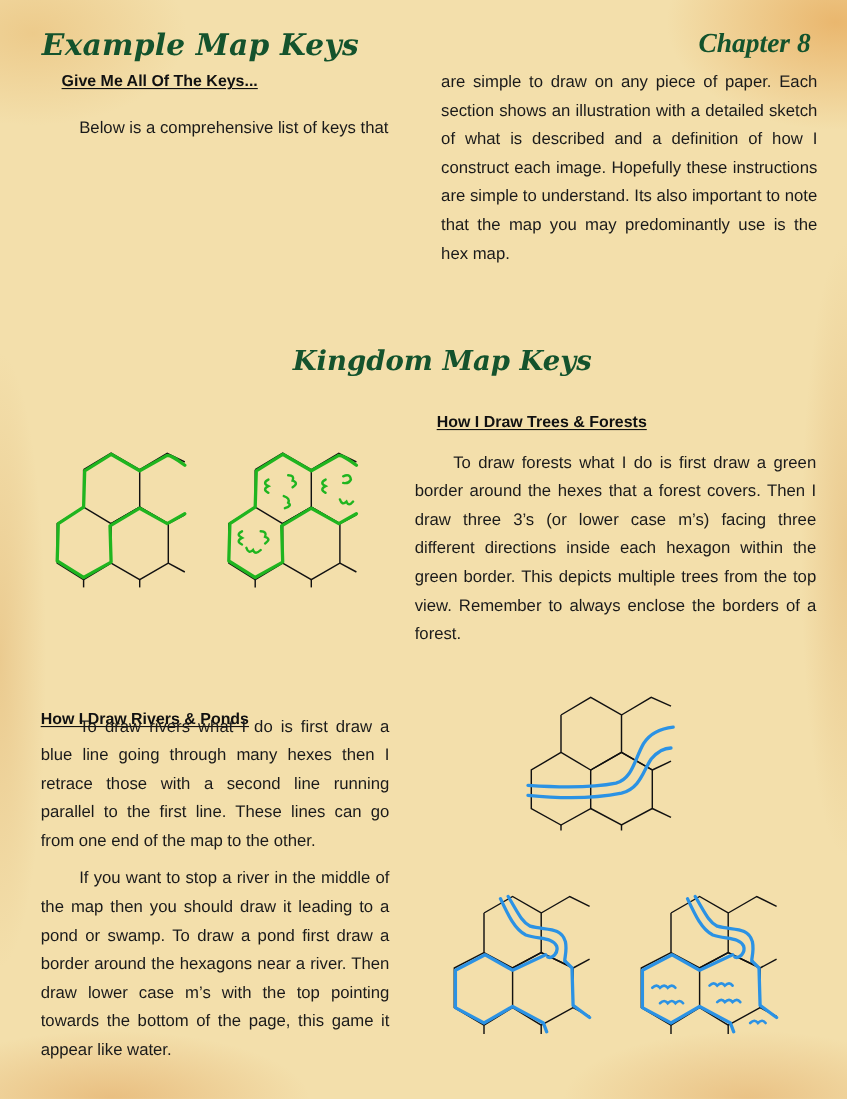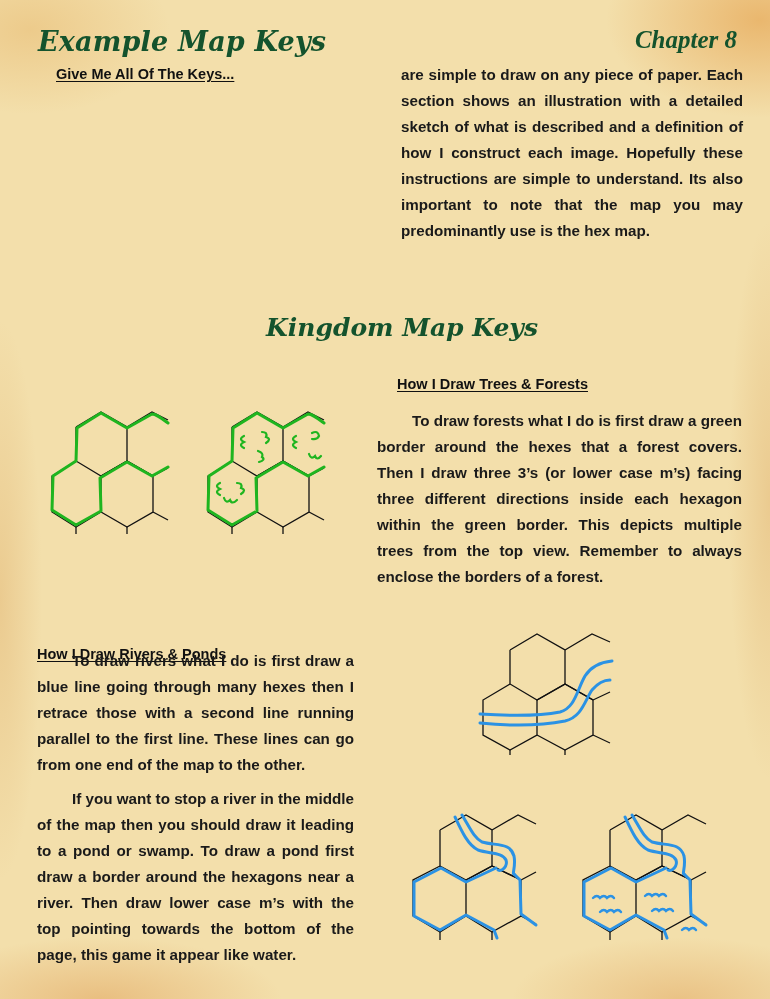--- a/index.html
+++ b/index.html
@@ -9,21 +9,21 @@
       radial-gradient(ellipse 220px 140px at 760px 20px, rgba(226,150,60,0.55), rgba(226,150,60,0) 70%),
       radial-gradient(ellipse 200px 120px at 30px 30px, rgba(225,165,80,0.35), rgba(225,165,80,0) 70%),
       radial-gradient(ellipse 260px 90px at 100px 1000px, rgba(220,150,75,0.45), rgba(220,150,75,0) 70%),
       radial-gradient(ellipse 240px 90px at 680px 1000px, rgba(220,150,75,0.40), rgba(220,150,75,0) 70%),
       radial-gradient(ellipse 60px 400px at 0px 600px, rgba(215,155,80,0.30), rgba(215,155,80,0) 70%),
       radial-gradient(ellipse 60px 400px at 770px 500px, rgba(215,155,80,0.30), rgba(215,155,80,0) 70%),
       #f3dfab;
     font-family: "Liberation Sans", "DejaVu Sans", sans-serif;
     color: #1a1a1a;
   }
-  .abs { position: absolute; font-weight: bold; }
+  .abs { position: absolute; }
   .title {
     font-family: "DejaVu Serif", "Liberation Serif", serif;
     font-style: italic; font-weight: bold; color: #14532d;
   }
   .page-title { left: 38px; top: 26px; font-size: 27px; letter-spacing: 0.2px; }
   .chapter { right: 33px; top: 26px; font-size: 25px; font-family: Liberation Serif, serif; }
   .section-title { left: 0; width: 804px; text-align: center; top: 313px; font-size: 25px; }
   .heading {
     font-weight: bold; font-size: 14.5px; text-decoration: underline;
     text-underline-offset: 2px; color: #111;
@@ -37,20 +37,21 @@
 </style>
 </head>
 <body>
 
 <div class="abs title page-title">Example Map Keys</div>
 <div class="abs title chapter">Chapter 8</div>
 
 <div class="abs heading" style="left:37px; top:66px;margin-left:19px;">Give Me All Of The Keys...</div>
 
 <div class="abs" style="left:37px; top:96px; width:341px;">
+  <p class="para" style="margin-top:8px; text-align:left;">Below is a comprehensive list of keys that</p>
 </div>
 
 <div class="abs" style="left:401px; top:62px; width:342px;">
   <p class="para para-noindent">are simple to draw on any piece of paper. Each section shows an illustration with a detailed sketch of what is described and a definition of how I construct each image. Hopefully these instructions are simple to understand. Its also important to note that the map you may predominantly use is the hex map.</p>
 </div>
 
 <div class="abs title section-title">Kingdom Map Keys</div>
 
 <div class="abs heading" style="left:377px; top:376px;margin-left:20px;">How I Draw Trees &amp; Forests</div>
 <div class="abs" style="left:377px; top:408px; width:365px;">

